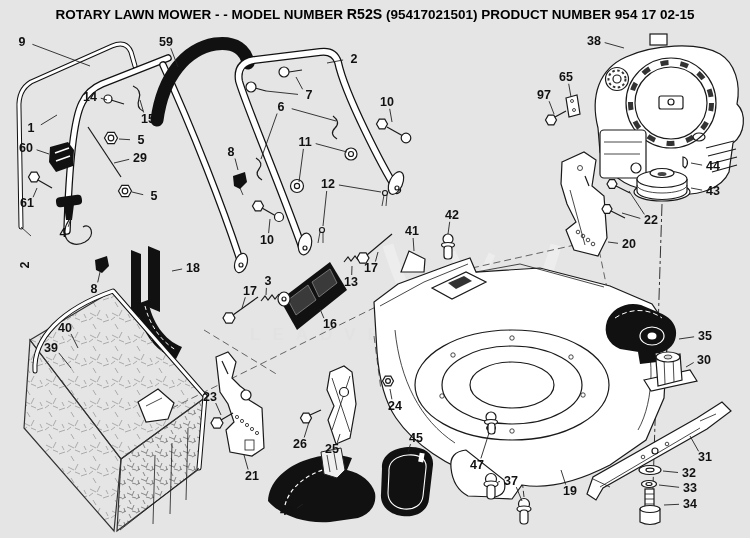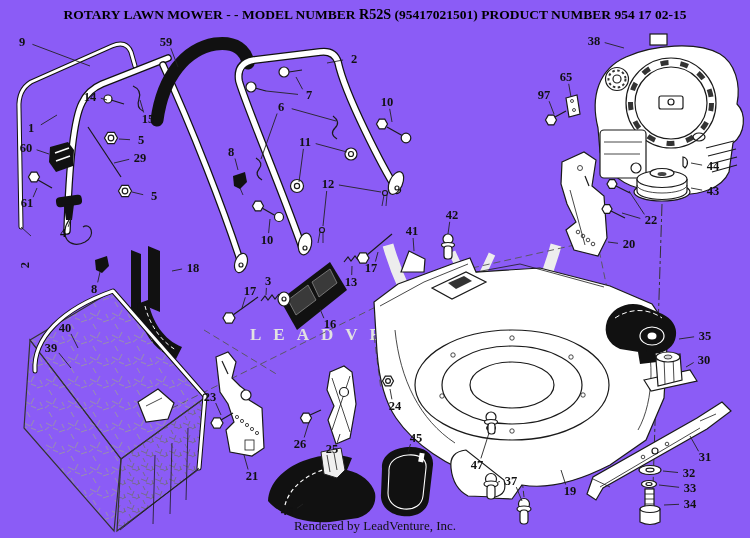--- a/index.html
+++ b/index.html
@@ -1,17 +1,17 @@
 <!DOCTYPE html>
 <html><head>
 <meta charset="utf-8">
 <style>
   html,body{margin:0;padding:0;background:#fff;}
-  #stage{position:relative;width:750px;height:538px;background:#8b5cf6;overflow:hidden;
-         font-family:Liberation Serif, serif;}
+  #stage{position:relative;width:750px;height:538px;background:#e5e5e5;overflow:hidden;
+         font-family:Liberation Sans, sans-serif;}
   #title{position:absolute;top:6px;left:0;right:0;text-align:center;
          font-size:13.5px;font-weight:bold;color:#000;white-space:pre;}
   #title .model{font-size:14.2px;font-weight:bold;}
   #footer{position:absolute;bottom:4px;left:0;right:0;text-align:center;
           font-size:13px;color:#111;}
   svg{position:absolute;left:0;top:0;}
   .ink{stroke:#1a1a1a;fill:none;stroke-width:1.2;}
   .fillw{fill:#fff;stroke:#1a1a1a;stroke-width:1.2;}
   .blk{fill:#111;stroke:none;}
   .tube-o{stroke:#111;fill:none;stroke-linecap:round;stroke-linejoin:round;}
@@ -443,14 +443,13 @@
         <line x1="678.0" y1="472.5" x2="663" y2="471" class="leader"></line>
         <text x="689" y="477.3" text-anchor="middle" class="callout">32</text>
         <line x1="679.1" y1="487.3" x2="659" y2="485" class="leader"></line>
         <text x="690" y="492.3" text-anchor="middle" class="callout">33</text>
         <line x1="679.0" y1="504.3" x2="664" y2="505" class="leader"></line>
         <text x="690" y="508.3" text-anchor="middle" class="callout">34</text>
         <text x="25" y="269.3" text-anchor="middle" class="callout" transform="rotate(-90 25 265)">2</text>
       </g>
   </svg>
 
-  <div id="footer">Rendered by LeadVenture, Inc.</div>
 </div>
 
 </body></html>

